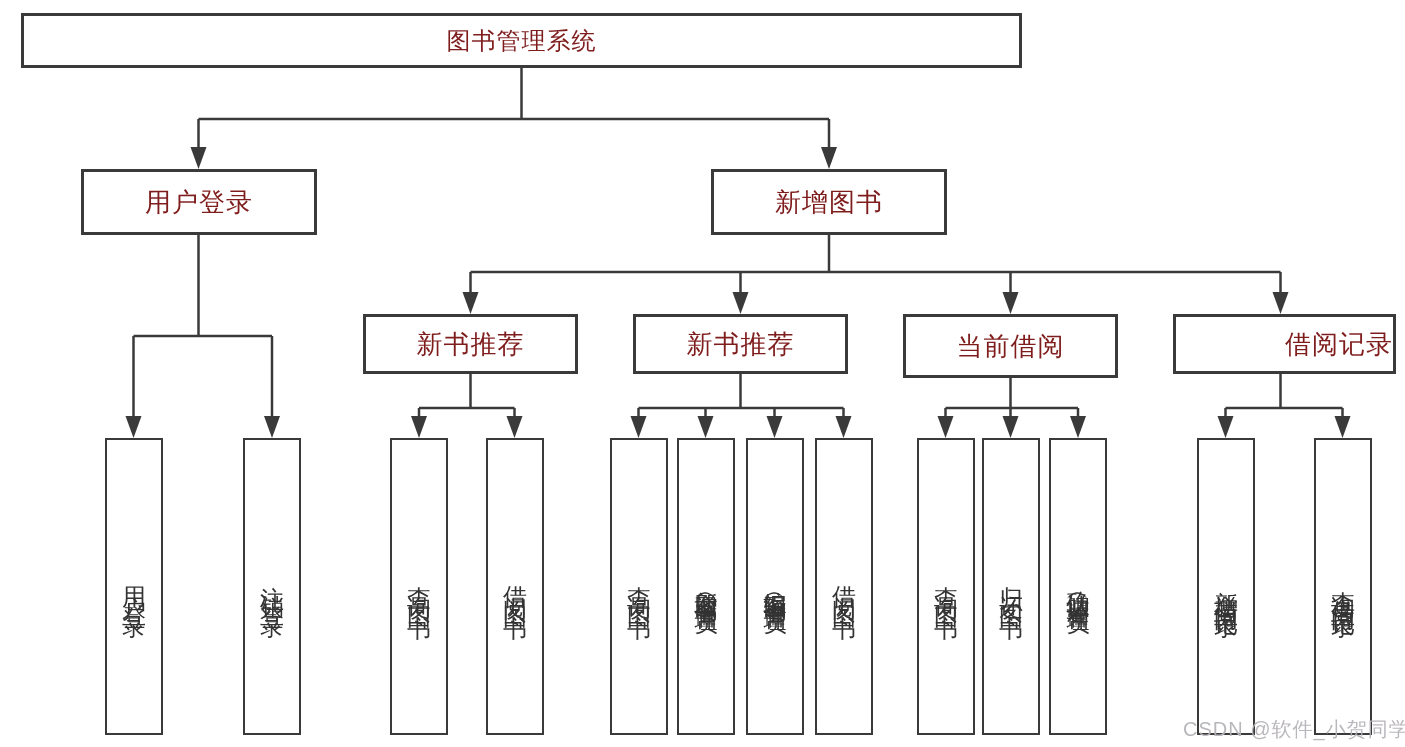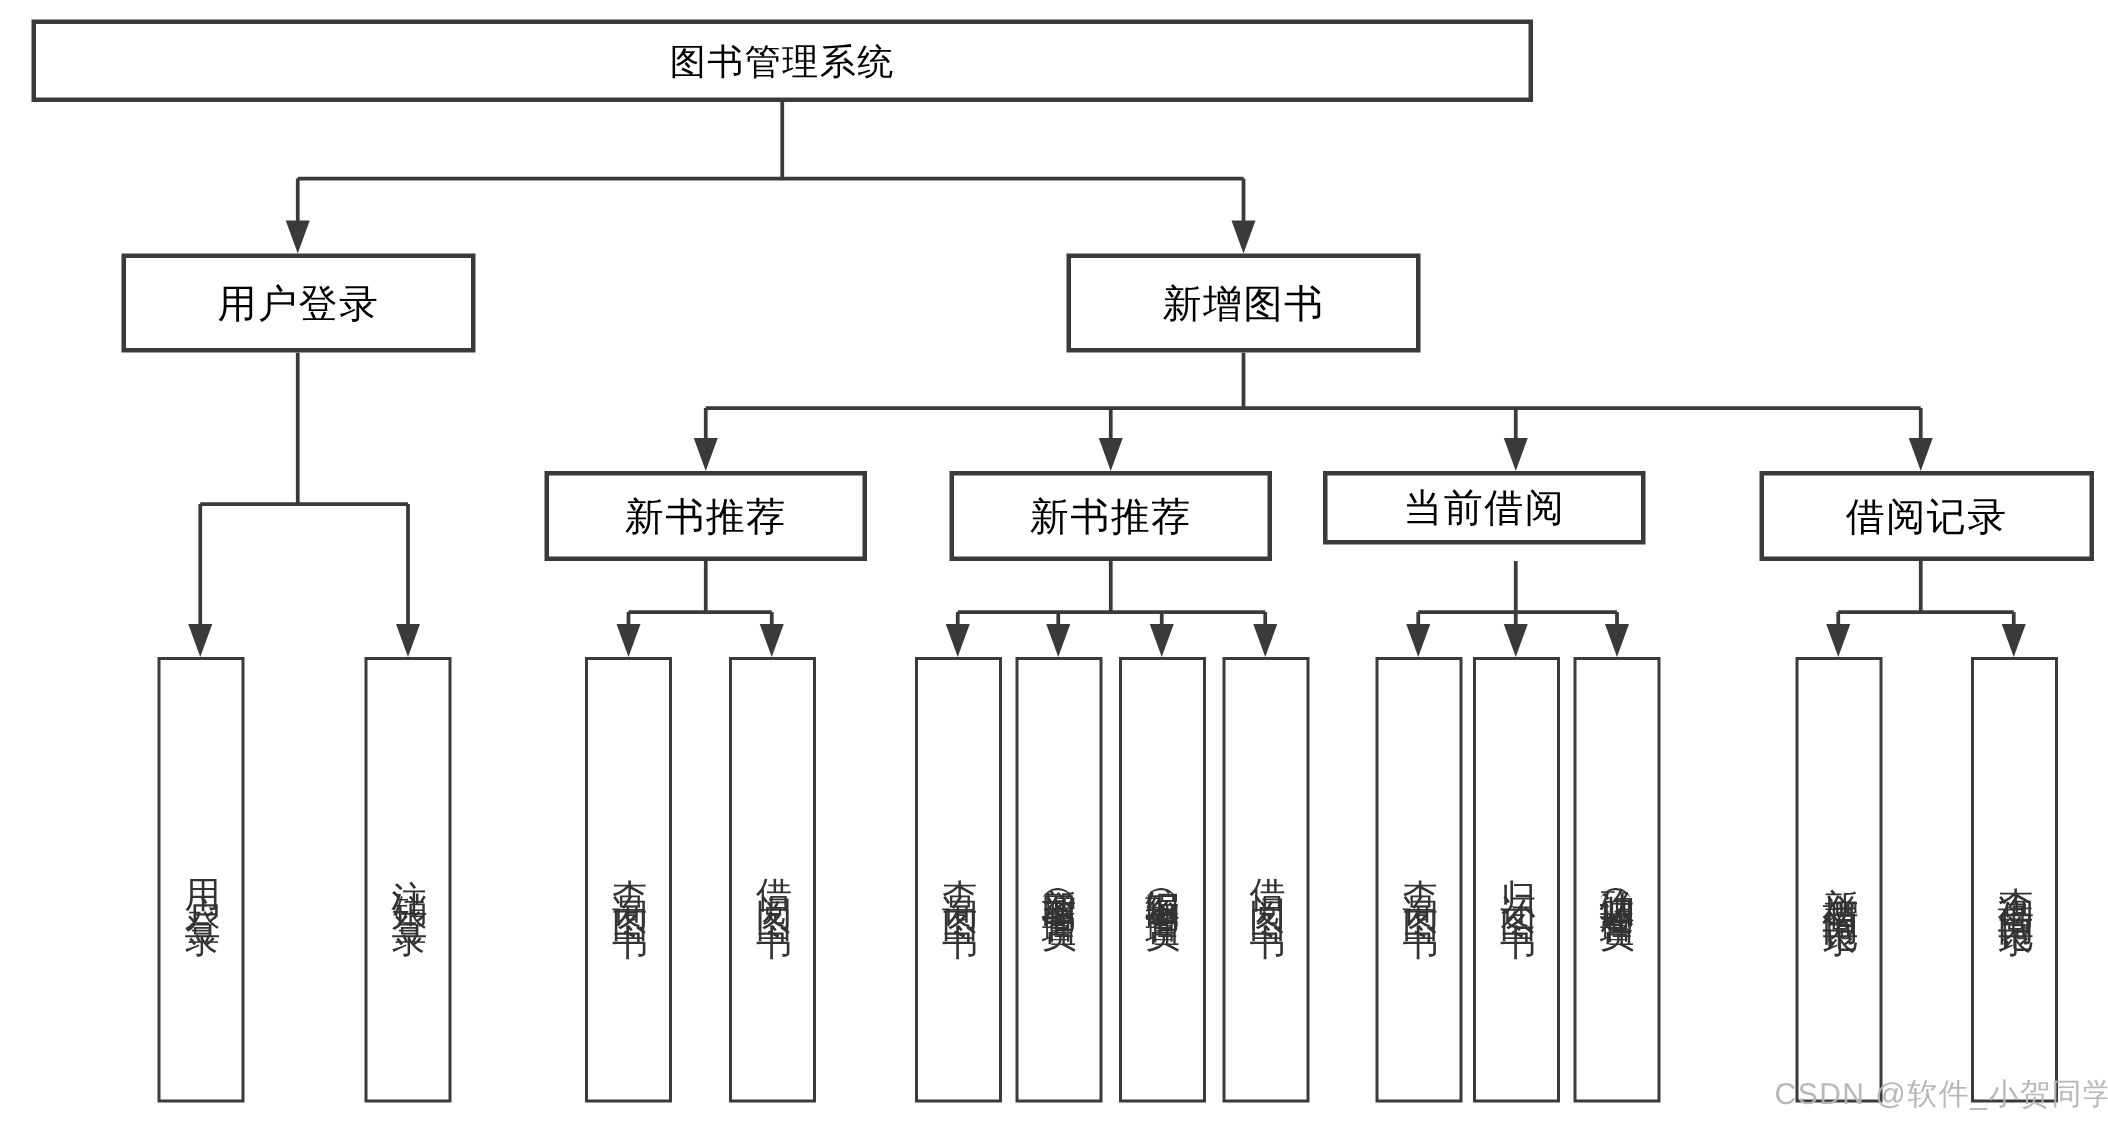--- a/index.html
+++ b/index.html
@@ -17,21 +17,21 @@
     width: 1405px; height: 747px;
   }
   .hbox {
     position: absolute;
     box-sizing: border-box;
     border: 3px solid #3a3a3a;
     background: #ffffff;
     display: flex;
     align-items: center;
     justify-content: center;
-    color: #000000;
+    color: #7f1d1d;
     font-size: 26px;
     letter-spacing: 1px;
     white-space: nowrap;
   }
   .hbox.root { font-size: 24px; }
   .vbox {
     position: absolute;
     box-sizing: border-box;
     border: 2.5px solid #3a3a3a;
     background: #ffffff;
@@ -142,24 +142,24 @@
   <div class="hbox" style="left:711px; top:169px; width:236px; height:66px;">
     <span>新增图书</span>
   </div>
 
   <div class="hbox" style="left:363px; top:314px; width:215px; height:60px;text-align:center;">
     <span>新书推荐</span>
   </div>
   <div class="hbox" style="left:633px; top:314px; width:215px; height:60px;">
     <span>新书推荐</span>
   </div>
-  <div class="hbox" style="left:882px; top:314px; width:215px; height:49px;">
+  <div class="hbox" style="left:903px; top:314px; width:215px; height:64px;">
     <span>当前借阅</span>
   </div>
-  <div class="hbox" style="left:1173px; top:314px; width:223px; height:60px;">
+  <div class="hbox" style="left:1173px; top:314px; width:223px; height:60px;justify-content:flex-end;">
     <span>借阅记录</span>
   </div>
 
   <div class="vbox" style="left:105px;">
     <span class="vtext">用户登录</span>
   </div>
   <div class="vbox" style="left:243px;">
     <span class="vtext">注销登录</span>
   </div>
 

